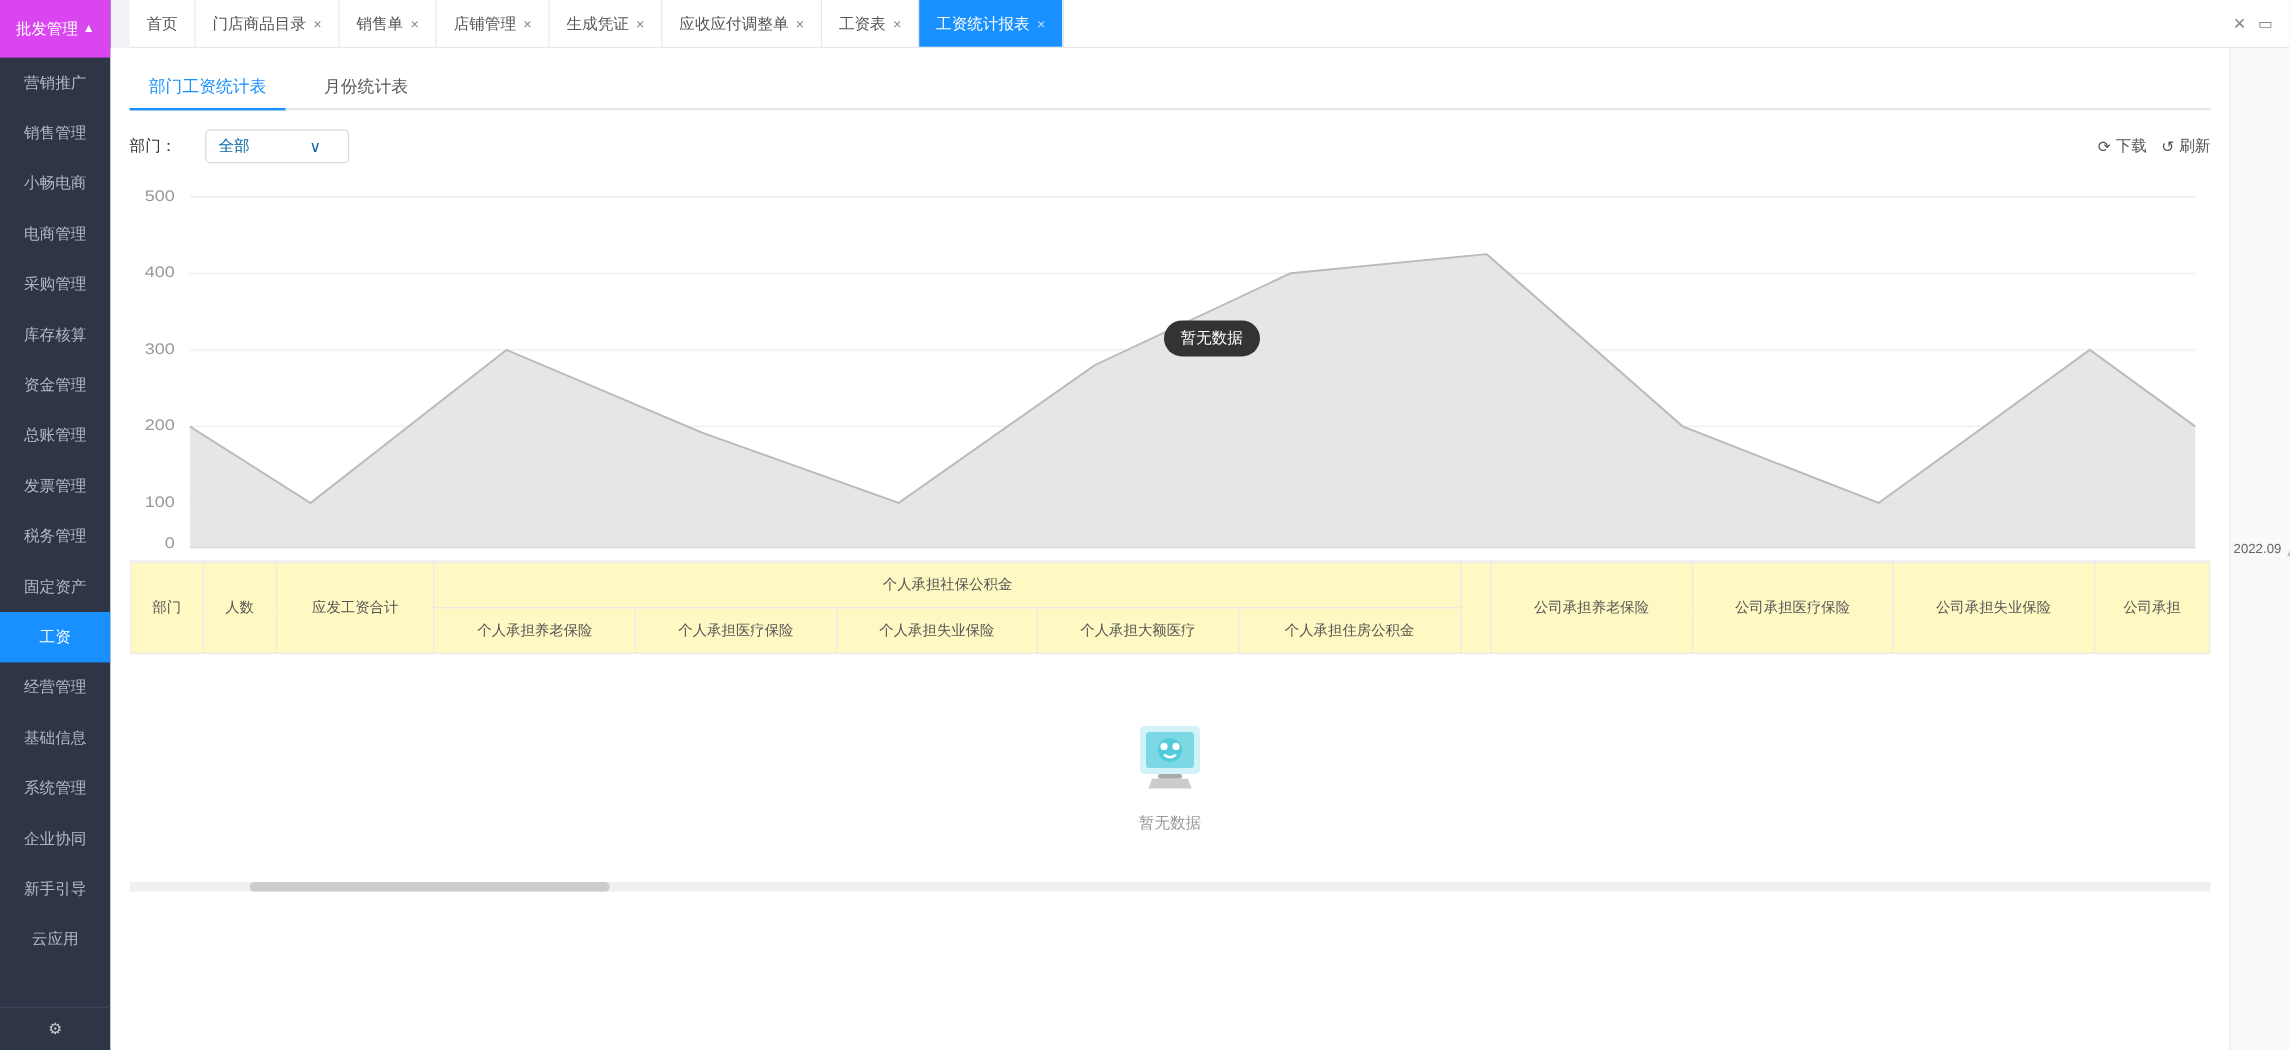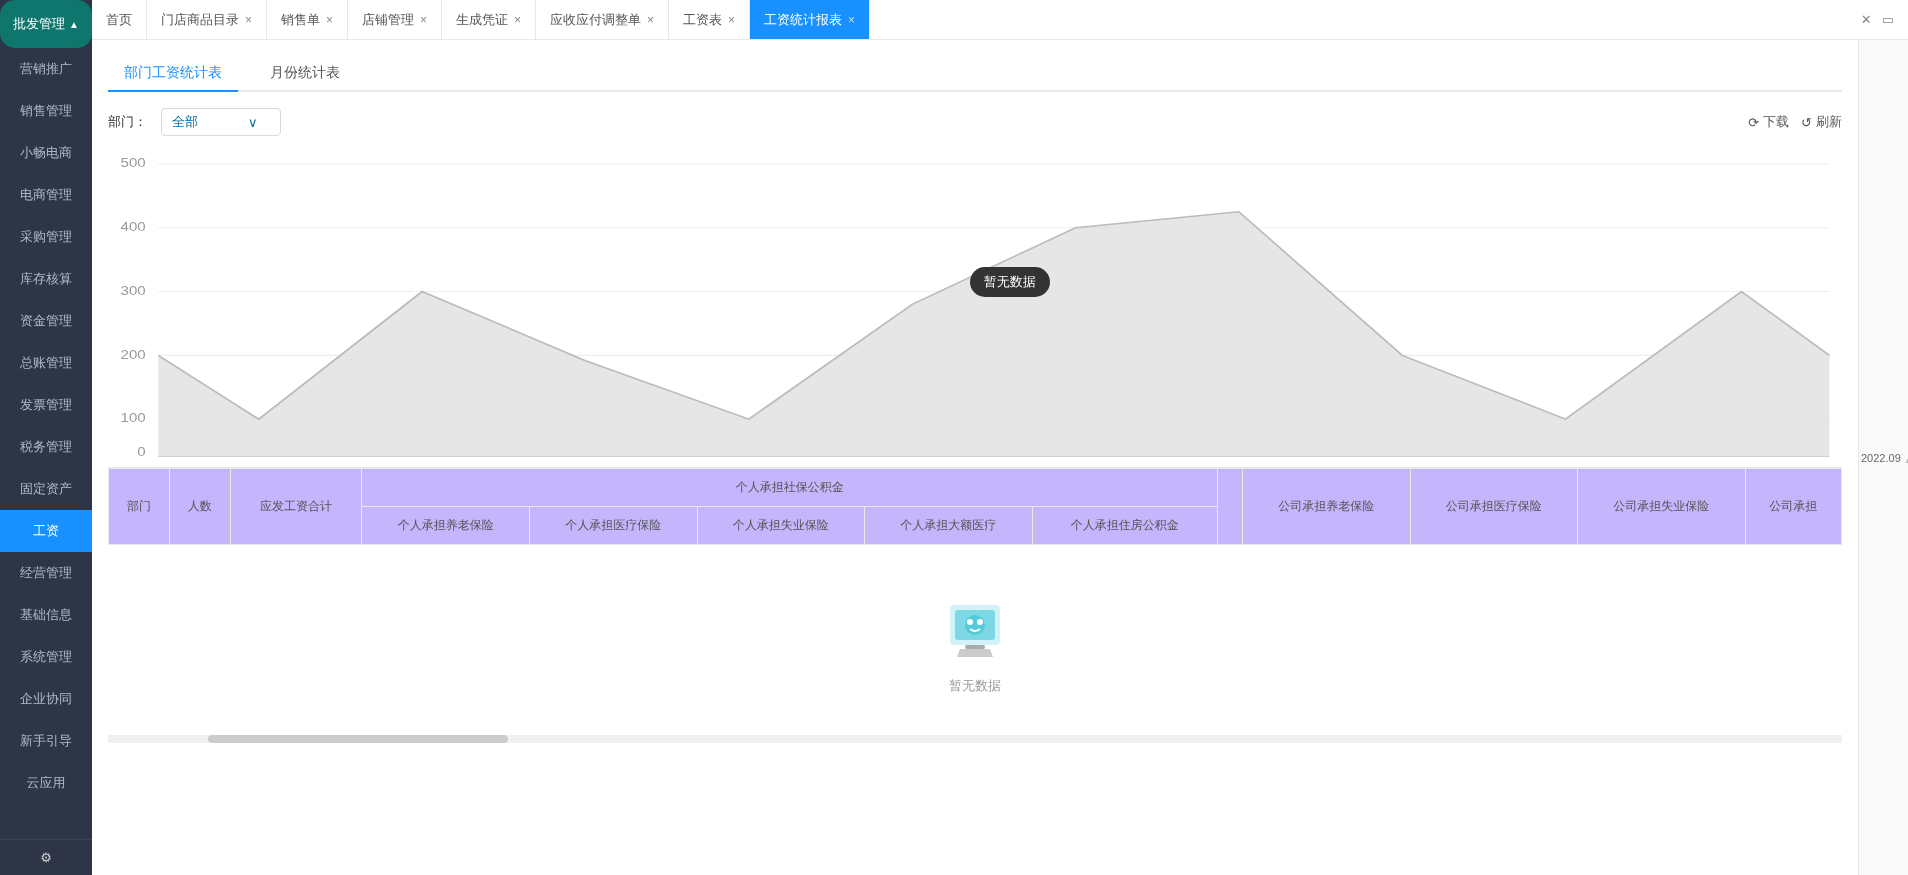--- a/index.html
+++ b/index.html
@@ -2,67 +2,67 @@
 <html><head>
   <meta charset="utf-8">
   <style>
     * { box-sizing: border-box; margin: 0; padding: 0; }
     body { font-family: "Microsoft YaHei", "PingFang SC", sans-serif; font-size: 13px; background: #f0f2f5; overflow: hidden; }
     
     .app-container { display: flex; height: 875px; width: 1908px; }
     
     
     .sidebar { width: 92px; background: #2d3547; color: #ccc; display: flex; flex-direction: column; height: 100%; flex-shrink: 0; }
-    .sidebar-header { background: #0f766e; color: white; padding: 24px 0; text-align: center; font-size: 13px; display: flex; align-items: center; justify-content: center; gap: 4px; height: 40px; border-radius: 15px; }
+    .sidebar-header { background: #d946ef; color: white; padding: 24px 0; text-align: center; font-size: 13px; display: flex; align-items: center; justify-content: center; gap: 4px; height: 40px; }
     .sidebar-header .arrow { font-size: 10px; }
     .sidebar-item { padding: 12px 0; text-align: center; font-size: 13px; color: #b0b8c8; cursor: pointer; }
     .sidebar-item.active { background: #1890ff; color: white; }
     .sidebar-bottom { margin-top: auto; padding: 10px 0; text-align: center; border-top: 1px solid #3a4257; }
     
     
     .main-content { flex: 1; display: flex; flex-direction: column; overflow: hidden; }
     
     
-    .tab-bar { display: flex; align-items: center; background: #fff; border-bottom: 1px solid #e8e8e8; height: 40px; padding: 0 0; overflow: hidden; }
+    .tab-bar { display: flex; align-items: center; background: #fff; border-bottom: 1px solid #e8e8e8; height: 40px; padding: 0 0; overflow: hidden; margin-left: 16px; }
     .tab { display: flex; align-items: center; padding: 0 14px; height: 40px; font-size: 13px; color: #555; cursor: pointer; border-right: 1px solid #e8e8e8; white-space: nowrap; gap: 6px; }
     .tab.active { background: #1890ff; color: white; }
     .tab .close-btn { font-size: 12px; opacity: 0.7; }
     .tab.active .close-btn { color: white; }
     .tab-bar-close { margin-left: auto; padding: 0 14px; height: 40px; display: flex; align-items: center; gap: 10px; color: #888; }
     
     
     .content-area { flex: 1; background: #fff; overflow: hidden; display: flex; position: relative; }
     
     
     .page-content { flex: 1; padding: 16px; overflow: auto; }
     
     
     .sub-tabs { display: flex; gap: 16px; margin-bottom: 16px; border-bottom: 2px solid #e8e8e8; }
     .sub-tab { padding: 8px 16px; font-size: 14px; cursor: pointer; color: #555; border-bottom: 2px solid transparent; margin-bottom: -2px; }
     .sub-tab.active { color: #1890ff; border-bottom-color: #1890ff; }
     
     
     .toolbar { display: flex; align-items: center; justify-content: space-between; margin-bottom: 12px; }
-    .toolbar-left { display: flex; align-items: center; gap: 14px; }
+    .toolbar-left { display: flex; align-items: center; gap: 24px; }
     .dept-label { font-size: 13px; color: #333; }
     .dept-select { display: flex; align-items: center; border: 1px solid #d9d9d9; border-radius: 4px; padding: 4px 10px; background: white; min-width: 120px; cursor: pointer; gap: 50px; font-size: 13px; color: #0369a1; }
     .toolbar-right { display: flex; align-items: center; gap: 12px; font-size: 13px; color: #555; }
     .toolbar-btn { display: flex; align-items: center; gap: 4px; cursor: pointer; }
     
     
     .chart-container { position: relative; height: 320px; margin-bottom: 0; border-bottom: 1px solid #e8e8e8; }
     .chart-svg { width: 100%; height: 100%; }
     
     
     .chart-tooltip { position: absolute; background: #333; color: white; padding: 6px 14px; border-radius: 20px; font-size: 13px; top: 42%; left: 52%; transform: translate(-50%, -50%); }
     
     
     .table-container { overflow-x: auto; }
     .data-table { width: 100%; border-collapse: collapse; font-size: 12px; }
-    .data-table th { background: #c4b5fd; padding: 10px 8px; text-align: center; font-weight: normal; border: 1px solid #e8e8e8; color: #555; white-space: nowrap; }
+    .data-table th { background: #fef9c3; padding: 10px 8px; text-align: center; font-weight: normal; border: 1px solid #e8e8e8; color: #555; white-space: nowrap; }
     
     
     .empty-state { display: flex; flex-direction: column; align-items: center; justify-content: center; padding: 40px; }
     .empty-icon { width: 80px; height: 80px; margin-bottom: 12px; }
     .empty-text { font-size: 13px; color: #999; }
     
     
     .timeline-panel { width: 50px; background: #f9f9f9; border-left: 1px solid #e8e8e8; display: flex; flex-direction: row; align-items: center; padding: 4px 0; overflow-y: auto; flex-shrink: 0; }
     .timeline-item { padding: 6px 0; font-size: 11px; color: #888; cursor: pointer; text-align: center; width: 100%; }
     .timeline-item.active { background: #1890ff; color: white; border-radius: 10px; margin: 0 4px; width: calc(100% - 8px); }

